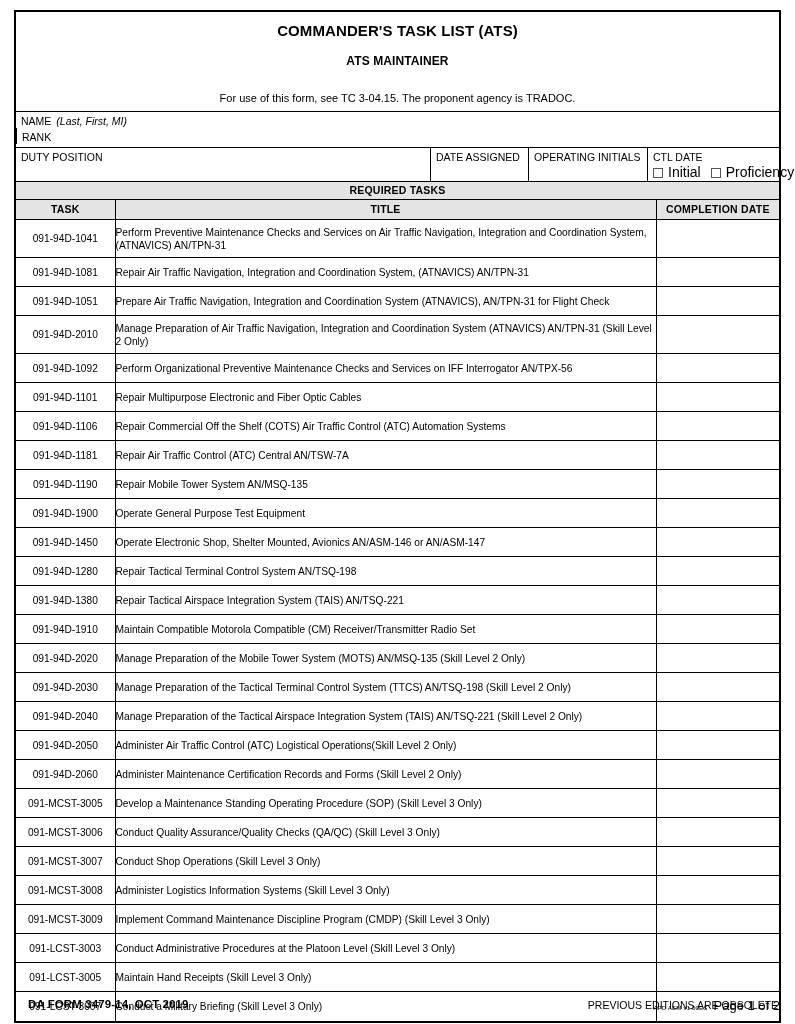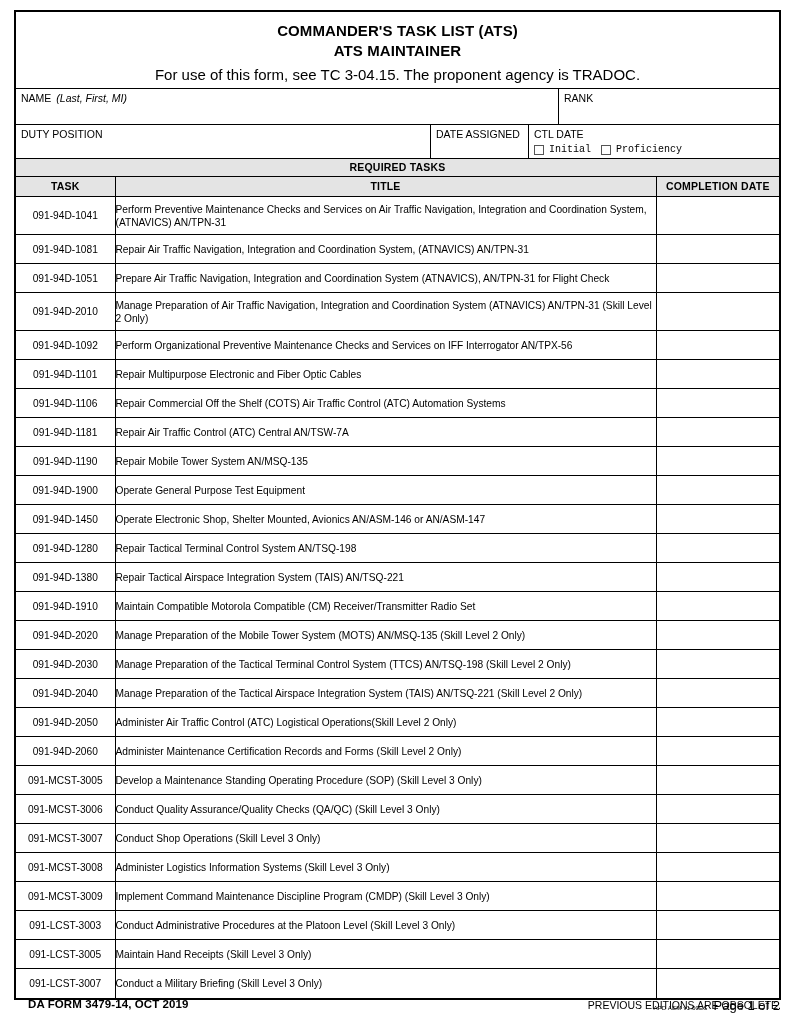--- a/index.html
+++ b/index.html
@@ -39,30 +39,30 @@
     padding: 9px 4px 6px 4px;
     border-bottom: 1px solid #000;
   }
   .title-line1 {
     font-size: 15px;
     font-weight: bold;
     letter-spacing: 0.1px;
     line-height: 19px;
   }
   .title-line2 {
-    font-size: 15px;
+    font-size: 12px;
     font-weight: bold;
     letter-spacing: 0.1px;
     line-height: 19px;
-    margin-top: 1px;
+    margin-top: 12px;
   }
   .title-sub {
-    font-size: 15px;
+    font-size: 11px;
     line-height: 14px;
-    margin-top: 8px;
+    margin-top: 20px;
   }
 
   
   .band {
     background: #e4e4e4;
     text-align: center;
     font-size: 10.5px;
     font-weight: bold;
     letter-spacing: 0.2px;
     padding: 2px 0 2px 0;
@@ -77,21 +77,21 @@
   }
   .pcell {
     box-sizing: border-box;
     padding: 3px 0 0 5px;
     font-size: 10.5px;
     line-height: 13px;
     position: relative;
   }
   .pcell + .pcell { border-left: 1px solid #000; }
 
-  .row-name   { height: 35px; }
+  .row-name   { height: 35px; flex-direction: column; }
   .row-duty   { height: 33px; }
 
   .c-name  { width: 542px; }
   .c-rank  { width: 221px; }
 
   .c-duty   { width: 414px; }
   .c-date   { width: 98px;  }
   .c-opinit { width: 119px; }
   .c-ctl    { width: 132px; }
 
@@ -110,24 +110,23 @@
   .cbox {
     width: 10px;
     height: 10px;
     border: 1px solid #555;
     background: #fff;
     box-sizing: border-box;
     display: inline-block;
     flex: none;
   }
   .cbox-label {
-    font-size: 10px;
+    font-size: 14px;
     line-height: 11px;
     margin-right: 5px;
-    font-family: Liberation Mono, monospace;
   }
 
   
   .tbl {
     width: 100%;
     border-collapse: collapse;
     table-layout: fixed;
   }
   .tbl col.col-task  { width: 99px;  }
   .tbl col.col-title { width: 541px; }
@@ -233,20 +232,23 @@
         <span>RANK</span>
       </div>
     </div>
 
     <div class="prow row-duty">
       <div class="pcell c-duty">
         <span>DUTY POSITION</span>
       </div>
       <div class="pcell c-date">
         <span>DATE ASSIGNED</span>
+      </div>
+      <div class="pcell c-opinit">
+        <span>OPERATING INITIALS</span>
       </div>
       <div class="pcell c-ctl">
         <span>CTL DATE</span>
         <div class="ctl-boxes">
           <span class="cbox"></span>
           <span class="cbox-label">Initial</span>
           <span class="cbox"></span>
           <span class="cbox-label">Proficiency</span>
         </div>
       </div>

